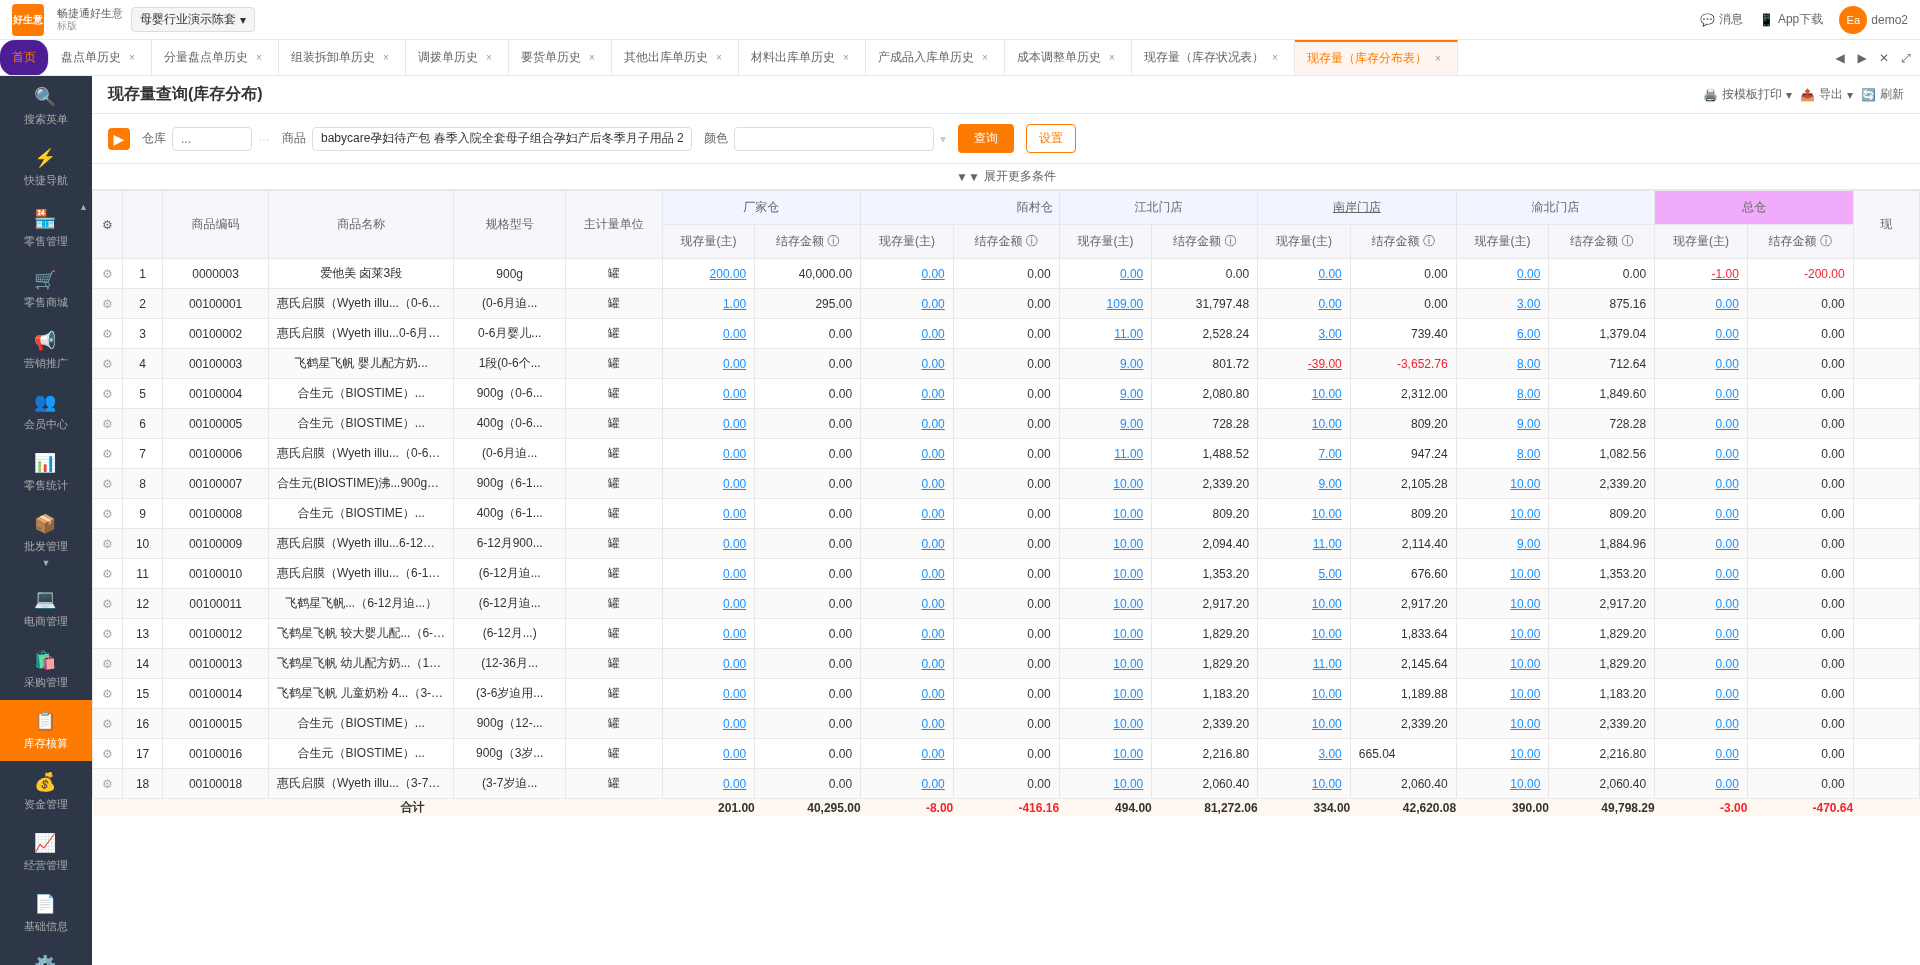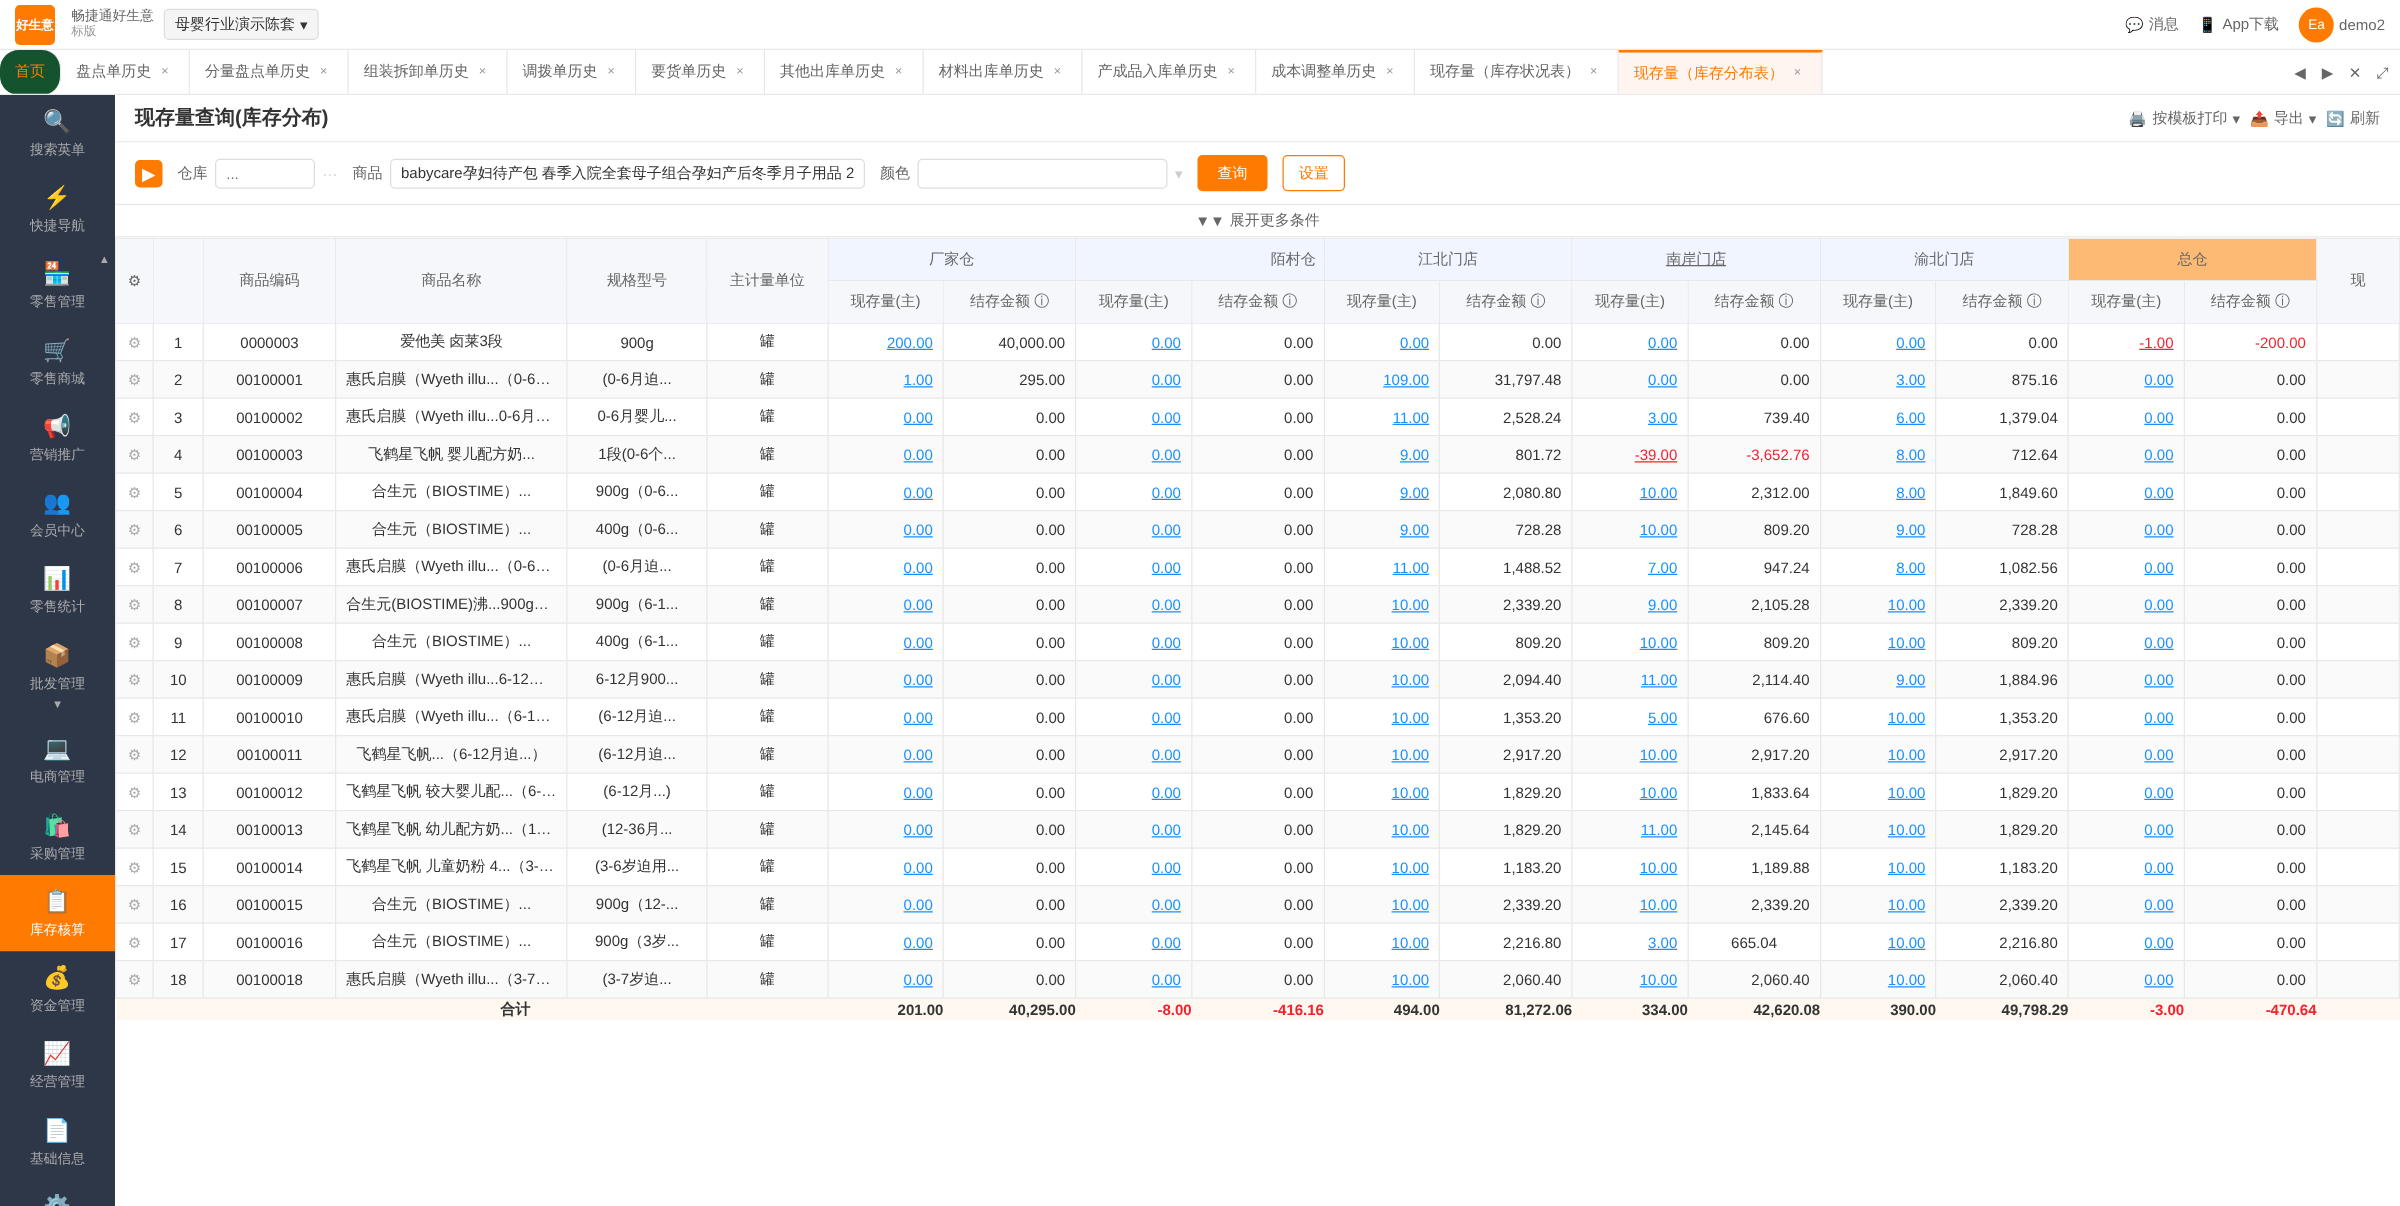--- a/index.html
+++ b/index.html
@@ -12,21 +12,21 @@
     .logo-icon { width: 32px; height: 32px; background: #ff7a00; border-radius: 4px; display: flex; align-items: center; justify-content: center; color: white; font-weight: bold; font-size: 10px; }
     .logo-text { font-size: 11px; color: #666; line-height: 1.2; }
     .industry-selector { display: flex; align-items: center; gap: 4px; background: #f5f5f5; border: 1px solid #ddd; border-radius: 4px; padding: 3px 8px; cursor: pointer; font-size: 12px; color: #333; }
     .top-bar-right { display: flex; align-items: center; gap: 16px; }
     .top-right-item { display: flex; align-items: center; gap: 4px; font-size: 12px; color: #666; cursor: pointer; }
     .avatar { width: 28px; height: 28px; border-radius: 50%; background: #ff7a00; display: flex; align-items: center; justify-content: center; color: white; font-size: 11px; }
 
     
     .tab-bar { height: 36px; background: #fff; display: flex; align-items: center; border-bottom: 1px solid #e8e8e8; overflow: hidden; }
     .tab-item { height: 36px; display: flex; align-items: center; padding: 0 12px; font-size: 12px; color: #666; border-right: 1px solid #e8e8e8; cursor: pointer; white-space: nowrap; gap: 4px; position: relative; flex-shrink: 0; }
-    .tab-item.home { color: #ff7a00; background: #14532d; border-radius: 15px; }
+    .tab-item.home { color: #ff7a00; background: #4c1d95; border-radius: 15px; }
     .tab-item.active { color: #ff7a00; background: #fff5f0; border-top: 2px solid #ff7a00; }
     .tab-item .close-btn { width: 14px; height: 14px; border-radius: 50%; display: flex; align-items: center; justify-content: center; font-size: 10px; color: #999; cursor: pointer; }
     .tab-nav-btns { display: flex; align-items: center; margin-left: auto; gap: 2px; padding: 0 4px; }
     .tab-nav-btn { width: 20px; height: 20px; display: flex; align-items: center; justify-content: center; cursor: pointer; color: #666; font-size: 12px; }
 
     
     .main-layout { display: flex; height: calc(965px - 40px - 36px); }
 
     
     .sidebar { width: 92px; background: #2d3748; display: flex; flex-direction: column; overflow-y: auto; }
@@ -285,21 +285,21 @@
             <th rowspan="2" style="min-width:30px;"></th>
             <th rowspan="2" style="min-width:80px;">商品编码</th>
             <th rowspan="2" style="min-width:140px;">商品名称</th>
             <th rowspan="2" style="min-width:80px;">规格型号</th>
             <th rowspan="2" style="min-width:60px;">主计量单位</th>
             <th colspan="2" style="background:#f0f5ff;">厂家仓</th>
             <th colspan="2" style="background:#f0f5ff;text-align:right;">陌村仓</th>
             <th colspan="2" style="background:#f0f5ff;">江北门店</th>
             <th colspan="2" style="background:#f0f5ff;text-decoration:underline;">南岸门店</th>
             <th colspan="2" style="background:#f0f5ff;">渝北门店</th>
-            <th colspan="2" style="background:#fdba74;">总仓</th>
+            <th colspan="2" style="background:#f0abfc;">总仓</th>
             <th rowspan="2" style="min-width:50px;">现</th>
           </tr>
           <tr>
             <th style="min-width:70px;">现存量(主)</th>
             <th style="min-width:80px;">结存金额 ⓘ</th>
             <th style="min-width:70px;">现存量(主)</th>
             <th style="min-width:80px;">结存金额 ⓘ</th>
             <th style="min-width:70px;">现存量(主)</th>
             <th style="min-width:80px;">结存金额 ⓘ</th>
             <th style="min-width:70px;">现存量(主)</th>
@@ -654,21 +654,21 @@
     <td style="max-width:140px;overflow:hidden;text-overflow:ellipsis;">合生元（BIOSTIME）...</td>
     <td>900g（3岁...</td>
     <td style="text-align:center;">罐</td>
     <td style="text-align:right;"><span class="num-link">0.00</span></td>
     <td style="text-align:right;">0.00</td>
     <td style="text-align:right;"><span class="num-link">0.00</span></td>
     <td style="text-align:right;">0.00</td>
     <td style="text-align:right;"><span class="num-link">10.00</span></td>
     <td style="text-align:right;">2,216.80</td>
     <td style="text-align:right;"><span class="num-link">3.00</span></td>
-    <td style="text-align:center;margin-left:32px;">665.04</td>
+    <td style="text-align:left;margin-left:32px;">665.04</td>
     <td style="text-align:right;"><span class="num-link">10.00</span></td>
     <td style="text-align:right;">2,216.80</td>
     <td style="text-align:right;"><span class="num-link">0.00</span></td>
     <td style="text-align:right;">0.00</td>
     <td></td>
   </tr>
             <tr style="background: rgb(250, 250, 250);">
     <td style="text-align:center;"><span style="color:#aaa;cursor:pointer;">⚙</span></td>
     <td style="text-align:center;">18</td>
     <td>00100018</td>

